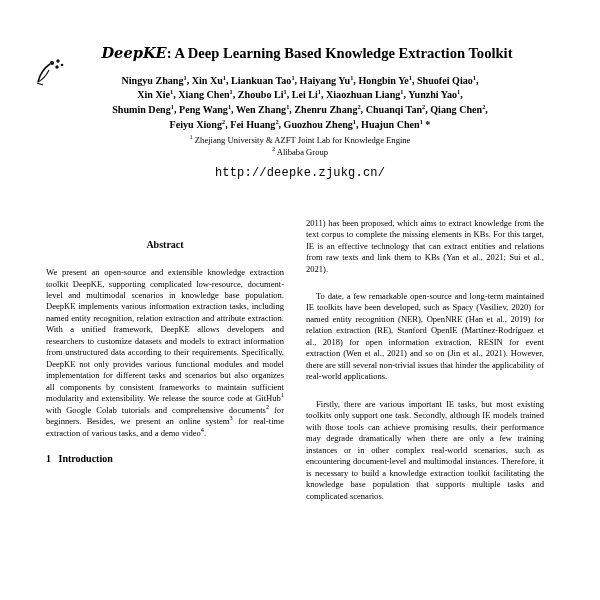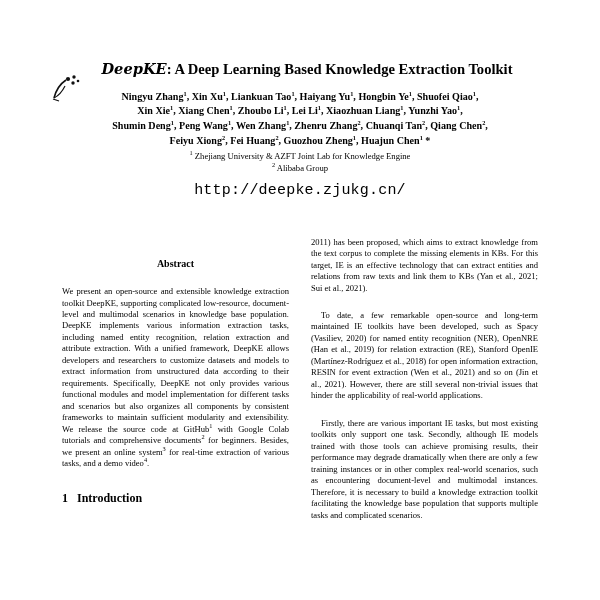--- a/index.html
+++ b/index.html
@@ -11,21 +11,21 @@
     height: 600px;
     background: #ffffff;
     font-family: "Liberation Serif", serif;
     color: #000000;
     overflow: hidden;
   }
   .page {
     position: relative;
     width: 600px;
     height: 600px;
-    padding: 16px;
+    padding: 0;
     box-sizing: border-box;
   }
   .header-area {
     padding: 44px 46px 0 46px;
     position: relative;
   }
   .logo {
     position: absolute;
     left: 34px;
     top: 56px;
@@ -54,21 +54,21 @@
   }
   .affil {
     text-align: center;
     font-size: 8.6px;
     line-height: 1.42;
     margin-top: 2px;
   }
   .url {
     text-align: center;
     font-family: "Liberation Mono", monospace;
-    font-size: 15px;
+    font-size: 12px;
     margin-top: 7px;
     letter-spacing: 0.2px;
   }
   .columns {
     display: flex;
     gap: 22px;
     padding: 0 46px;
     margin-top: 22px;
   }
   .col {
@@ -79,22 +79,22 @@
   }
   .abstract-head {
     text-align: center;
     font-weight: bold;
     font-size: 10px;
     margin-bottom: 7px;
     margin-top: 36px;
   }
   .section-head {
     font-weight: bold;
-    font-size: 12px;
-    margin-top: 20px;
+    font-size: 10px;
+    margin-top: 13px;
     margin-bottom: 5px;
   }
   p.para {
     margin: 16px 0 6px 0;
     text-indent: 10px;
   }
   p.para.noindent {
     text-indent: 0;
   }
   sup {

